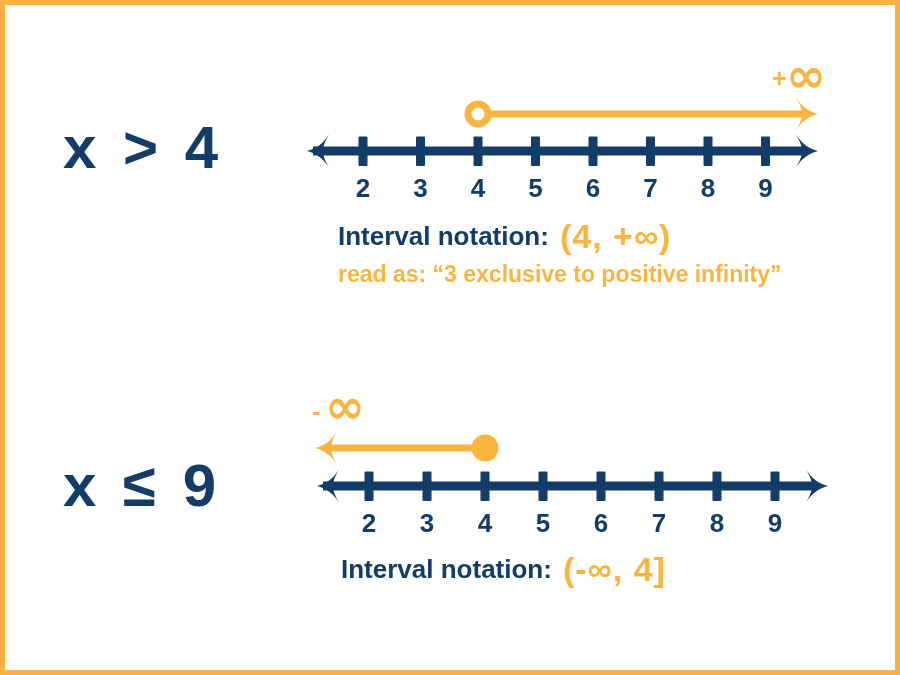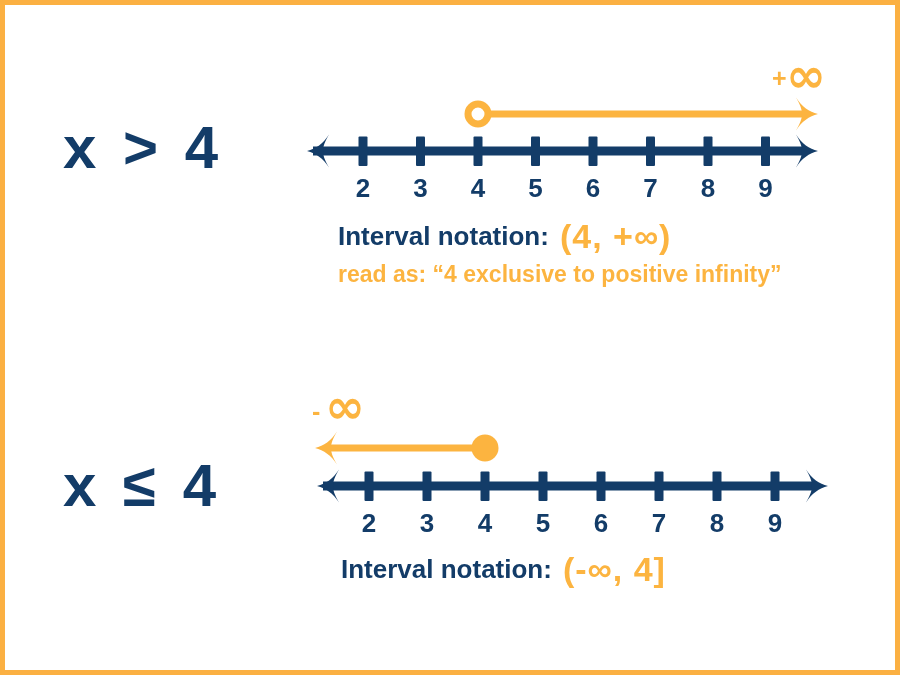--- a/index.html
+++ b/index.html
@@ -105,24 +105,24 @@
         <text x="760.5" y="192" class="tick-num">9</text>
       </g>
     </g>
   </svg>
 
   <div class="caption" id="caption-top">
     <div class="cap-row">
       <span class="cap-label">Interval notation:</span>
       <span class="cap-value">(4, +∞)</span>
     </div>
-    <div class="cap-read">read as: “4 exclusive to positive infinity”</div>
+    <div class="cap-read">read as: “3 exclusive to positive infinity”</div>
   </div>
 
-  <div class="ineq" id="ineq-bottom">x ≤ 4</div>
+  <div class="ineq" id="ineq-bottom">x ≤ 9</div>
 
   <svg class="numline-svg" id="numline-bottom" width="550" height="158" viewBox="290 385 550 158">
 
     <g>
       <line x1="325" y1="443" x2="480" y2="443" class="gold-stroke" stroke-width="7"></line>
       <path d="M0,0 C-9,-2.5 -16,-7 -22,-16.5 C-17.5,-9 -16,-4 -16,0 C-16,4 -17.5,9 -22,16.5 C-16,7 -9,2.5 0,0 Z" transform="translate(310,443) scale(-1,1)" class="gold-fill"></path>
       <circle cx="480" cy="443" r="13.5" class="gold-fill"></circle>
       <text x="307" y="415" class="inf-sign">-</text>
       <text x="320" y="418" class="inf-symbol">∞</text>
     </g>

